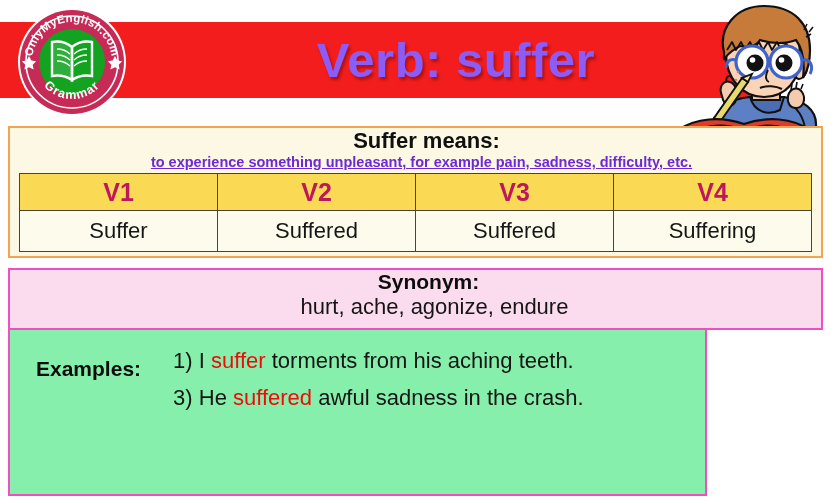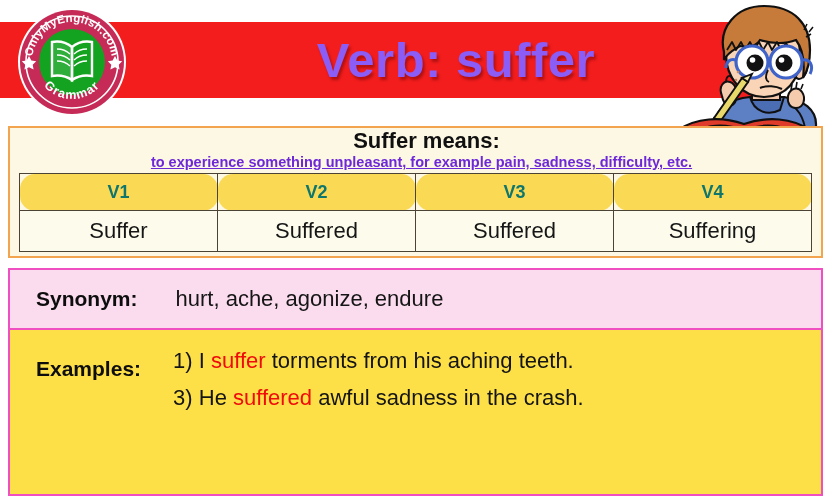--- a/index.html
+++ b/index.html
@@ -115,24 +115,23 @@
     table-layout: fixed;
   }
   .vtable th, .vtable td {
     border: 1.5px solid #4b4436;
     text-align: center;
     padding: 0;
   }
   .vtable th {
     background: #fada55;
     height: 36px;
-    font-size: 18px;
-    font-weight: bold;
-    color: #0f766e;
-    border-radius: 15px;
+    font-size: 25px;
+    font-weight: bold;
+    color: #be185d;
   }
   .vtable td {
     background: #fdfcec;
     height: 40px;
     font-size: 22px;
     font-weight: normal;
     color: #161616;
   }
 
   
@@ -140,31 +139,32 @@
     position: absolute;
     left: 8px;
     top: 268px;
     width: 815px;
     height: 62px;
     box-sizing: border-box;
     border: 2px solid #ef4fc0;
     background: #fbdcef;
     display: flex;
     align-items: center;
+    flex-direction: column;
   }
   .box-ex {
     position: absolute;
     left: 8px;
     top: 330px;
-    width: 815px;
+    width: 699px;
     height: 166px;
     box-sizing: border-box;
     border: 2px solid #ef4fc0;
     border-top: none;
-    background: #fde047;
+    background: #86efac;
     display: flex;
     align-items: flex-start;
   }
   .lbl {
     font-size: 21px;
     font-weight: bold;
     color: #0d0d0d;
     white-space: nowrap;
   }
   .syn-label { margin-left: 26px; }

